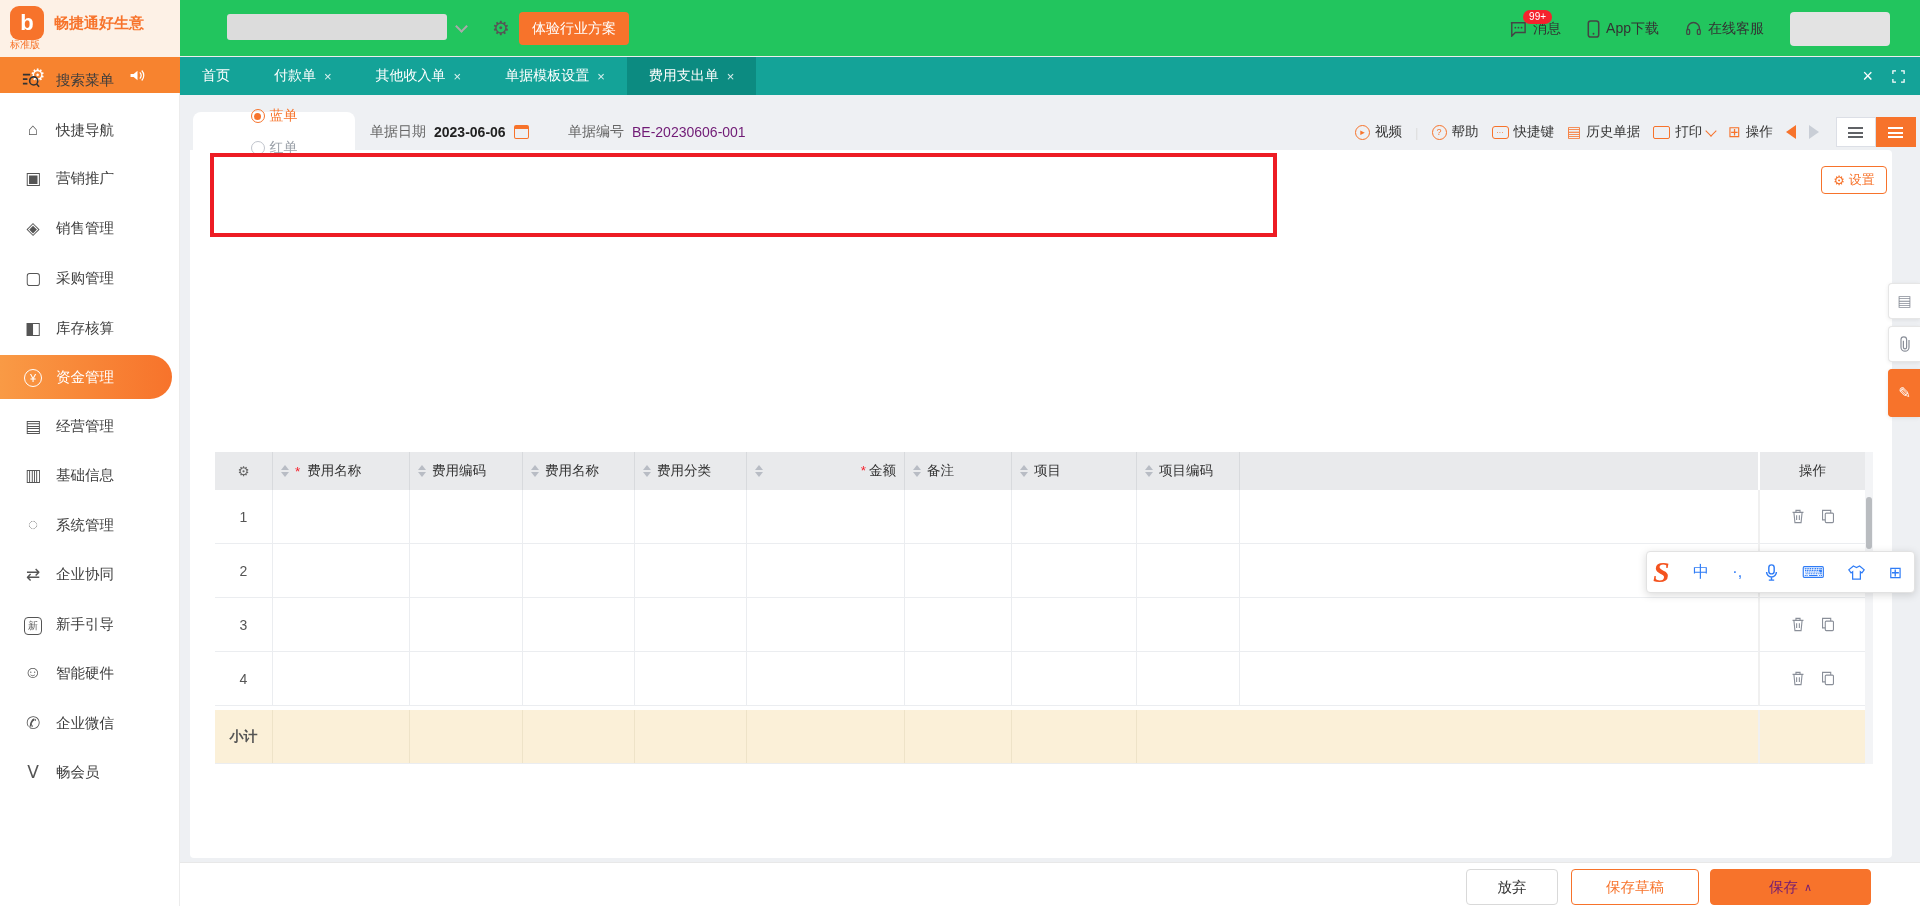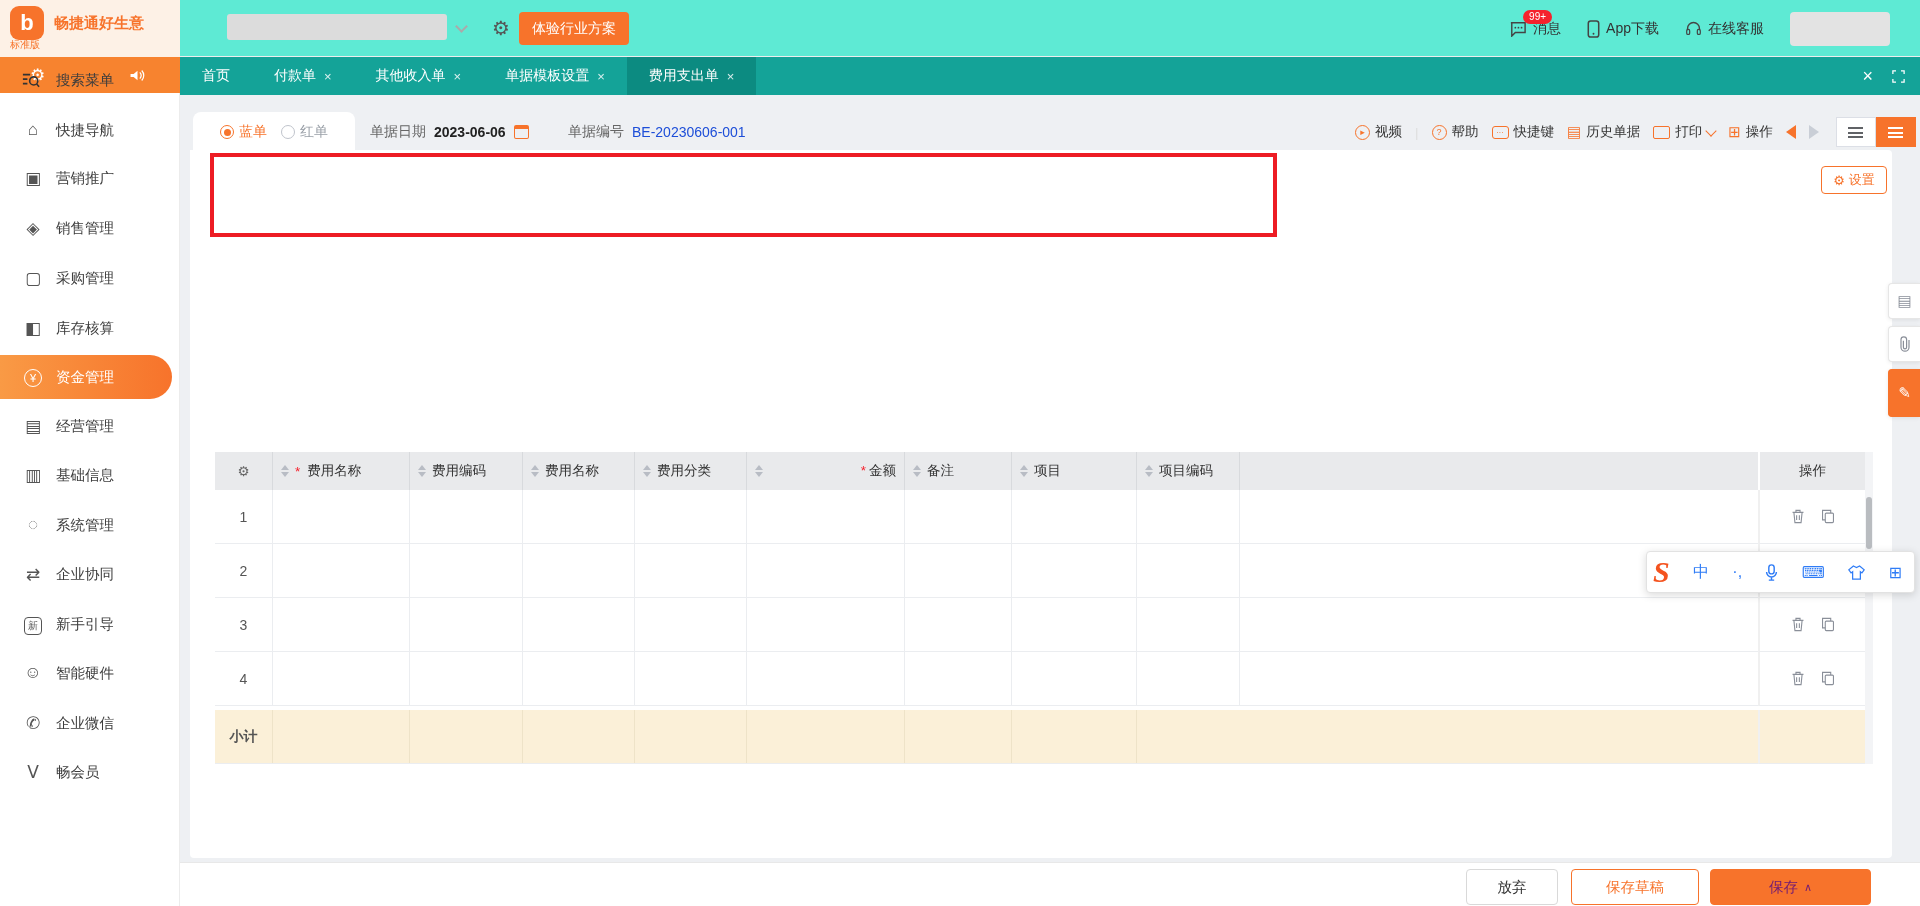--- a/index.html
+++ b/index.html
@@ -2,21 +2,21 @@
 <html><head>
 <meta charset="utf-8">
 <style>
   *{margin:0;padding:0;box-sizing:border-box;}
   html,body{width:1920px;height:906px;overflow:hidden;}
   body{font-family:"Liberation Sans","DejaVu Sans",sans-serif;font-size:14px;color:#333;background:#eef0f3;position:relative;}
   .abs{position:absolute;}
   .flex{display:flex;align-items:center;}
 
   
-  .topbar{left:0;top:0;width:1920px;height:57px;background:#5eead4;border-bottom:1px solid #eee;z-index:30;}
+  .topbar{left:0;top:0;width:1920px;height:57px;background:#22c55e;border-bottom:1px solid #eee;z-index:30;}
   .logo-area{left:0;top:0;width:180px;height:57px;background:#fdf1e6;padding:6px 8px 0 10px;}
   .logo-mark{width:34px;height:34px;border-radius:9px;background:#f7732b;color:#fff;font-weight:bold;font-size:22px;display:inline-flex;align-items:center;justify-content:center;vertical-align:middle;}
   .brand{color:#f7732b;font-weight:bold;font-size:15px;margin-left:6px;vertical-align:middle;}
   .edition{position:absolute;left:10px;top:38px;color:#f7732b;font-size:10px;}
   .blur{background:#dcdcdc;border-radius:3px;}
   .chev{display:inline-block;width:9px;height:9px;border-right:2px solid #f7732b;border-bottom:2px solid #f7732b;transform:rotate(45deg);}
   .chev.gray{border-color:#aaa;}
   .trial-btn{left:519px;top:12px;width:110px;height:33px;background:#f7732b;color:#fff;border:none;border-radius:4px;font-size:14px;cursor:pointer;}
   .top-right{right:30px;top:0;height:57px;gap:26px;}
   .top-item{gap:6px;color:#333;font-size:14px;cursor:pointer;position:relative;}
@@ -36,21 +36,21 @@
   .side-item{position:absolute;left:0;width:180px;height:34px;display:flex;align-items:center;cursor:pointer;color:#3d3d3d;}
   .side-item .ico{position:absolute;left:22px;width:22px;text-align:center;font-size:17px;color:#555;}
   .side-item .lbl{position:absolute;left:56px;font-size:14.5px;}
   .side-item.active{width:172px;height:44px;border-radius:0 22px 22px 0;background:linear-gradient(90deg,#f99a45,#f7732b);color:#fff;}
   .side-item.active .ico{color:#fff;}
   .ico-yen{display:inline-flex;width:18px;height:18px;border:1.5px solid #fff;border-radius:50%;align-items:center;justify-content:center;font-size:11px;}
   .ico-new{display:inline-flex;width:18px;height:18px;border:1px solid #555;border-radius:4px;align-items:center;justify-content:center;font-size:10px;}
   .side-bottom{left:0;top:813px;width:180px;height:36px;background:#f7832f;display:flex;align-items:center;justify-content:space-between;padding:0 34px 0 30px;color:#fff;}
 
   
-  .bluebox{left:193px;top:112px;width:162px;height:40px;background:#fff;border-radius:8px 8px 0 0;display:flex;justify-content:center;gap:14px;z-index:5;}
+  .bluebox{left:193px;top:112px;width:162px;height:40px;background:#fff;border-radius:8px 8px 0 0;display:flex;align-items:center;justify-content:center;gap:14px;z-index:5;flex-direction:column;}
   .radio{width:14px;height:14px;border-radius:50%;border:1.5px solid #c0c4cc;display:inline-block;position:relative;}
   .radio.sel{border-color:#f7732b;}
   .radio.sel::after{content:"";position:absolute;left:2.5px;top:2.5px;width:7px;height:7px;border-radius:50%;background:#f7732b;}
   .doc-meta{top:112px;height:40px;gap:8px;z-index:5;}
   .lab{color:#666;}
   .val-b{font-weight:bold;color:#222;}
   .cal-ic{display:inline-block;width:15px;height:14px;border:1.5px solid #f7732b;border-top:4px solid #f7732b;border-radius:2px;}
   .tool-right{top:112px;height:40px;left:1355px;gap:13px;color:#333;font-size:13.5px;z-index:5;}
   .tr-item{display:flex;align-items:center;gap:5px;cursor:pointer;}
   .oic{color:#f7732b;}
@@ -279,21 +279,21 @@
       <span style="color:#9aa0a8;">红单</span>
     </span>
 </div>
 <div class="abs doc-meta flex" style="left:370px;">
   <span class="lab">单据日期</span>
   <span class="val-b">2023-06-06</span>
   <span class="cal-ic"></span>
 </div>
 <div class="abs doc-meta flex" style="left:568px;">
   <span class="lab">单据编号</span>
-  <span style="color:#1d4ed8;">BE-20230606-001</span>
+  <span style="color:#701a75;">BE-20230606-001</span>
 </div>
 <div class="abs tool-right flex">
   <span class="tr-item">
       <span class="circ">▸</span>
       <span>视频</span>
     </span>
   <span class="sep">|</span>
   <span class="tr-item">
       <span class="circ">?</span>
       <span>帮助</span>

